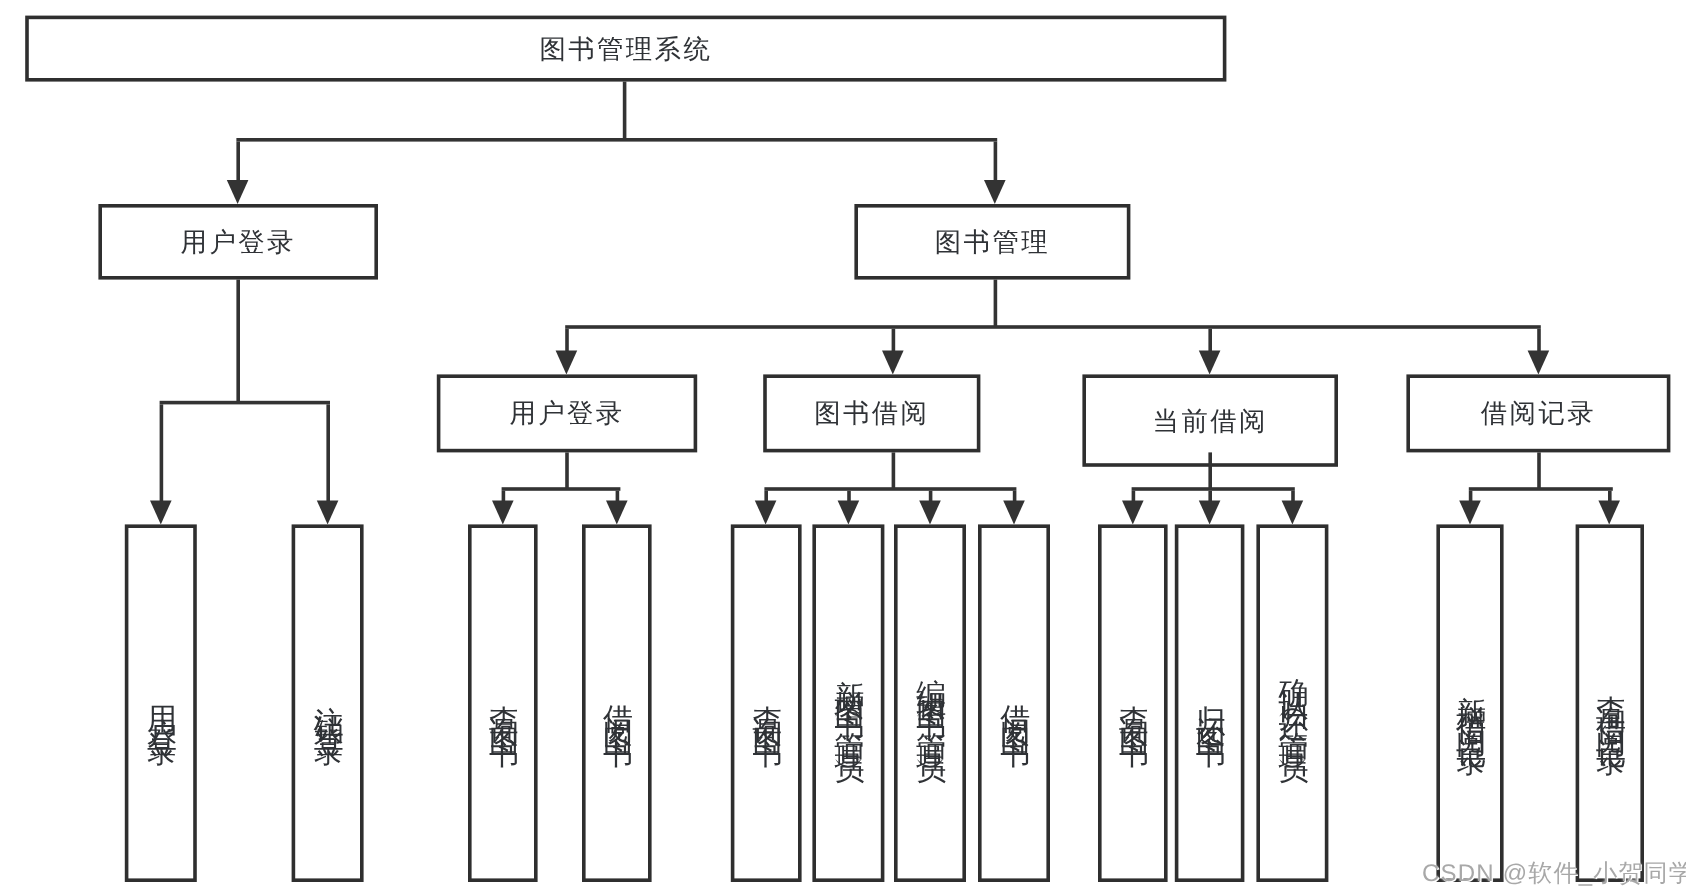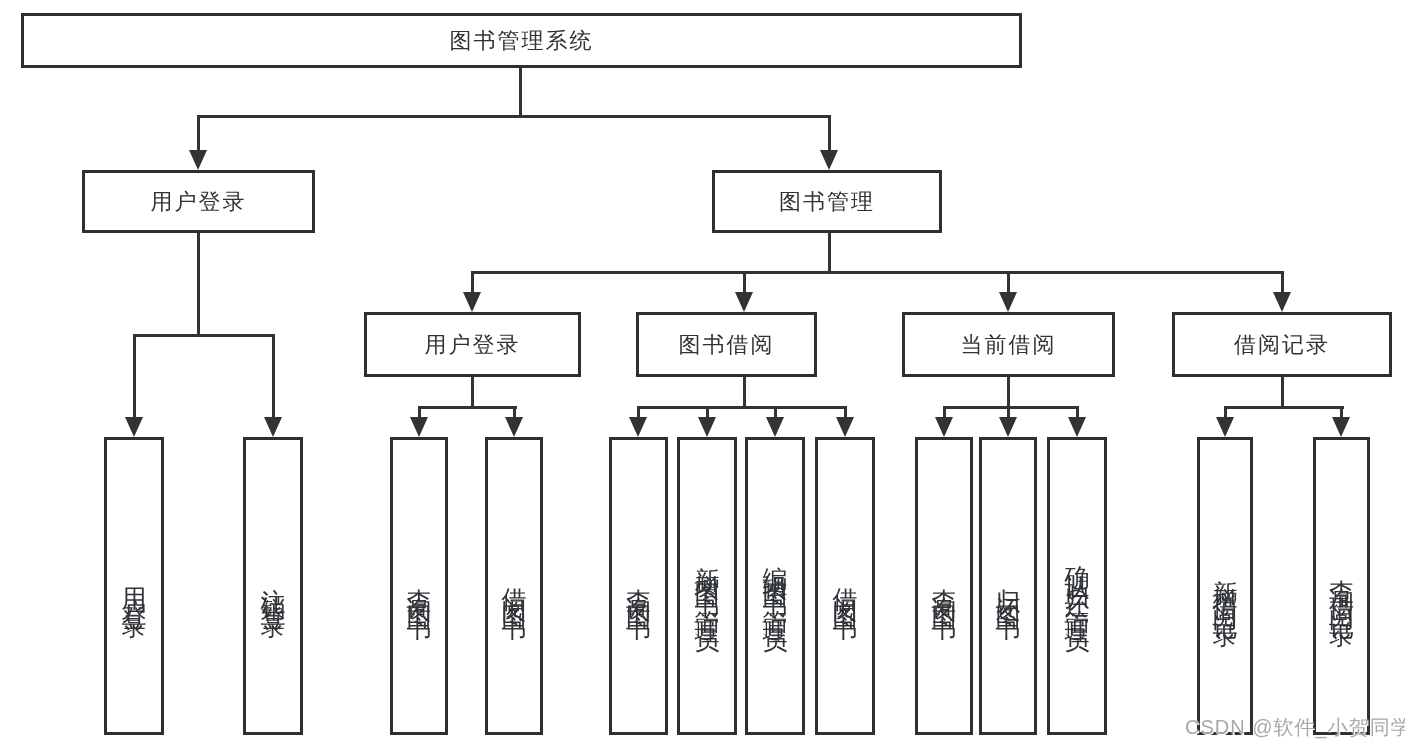--- a/index.html
+++ b/index.html
@@ -73,21 +73,21 @@
   <div class="arrow" style="left:999px;top:292px"></div>
   <div class="vline" style="left:1281px;top:274px;height:20px"></div>
   <div class="arrow" style="left:1273px;top:292px"></div>
 
   <div class="box" style="left:364px;top:312px;width:217px;height:65px">
     <span class="hlabel">用户登录</span>
   </div>
   <div class="box" style="left:636px;top:312px;width:181px;height:65px">
     <span class="hlabel">图书借阅</span>
   </div>
-  <div class="box" style="left:902px;top:312px;width:213px;height:65px">
+  <div class="box" style="left:902px;top:312px;width:213px;height:77px">
     <span class="hlabel">当前借阅</span>
   </div>
   <div class="box" style="left:1172px;top:312px;width:220px;height:65px">
     <span class="hlabel">借阅记录</span>
   </div>
 
   <div class="vline" style="left:471px;top:377px;height:31px"></div>
   <div class="hline" style="left:418px;top:406px;width:99px"></div>
   <div class="vline" style="left:418px;top:409px;height:10px"></div>
   <div class="arrow" style="left:410px;top:417px"></div>

